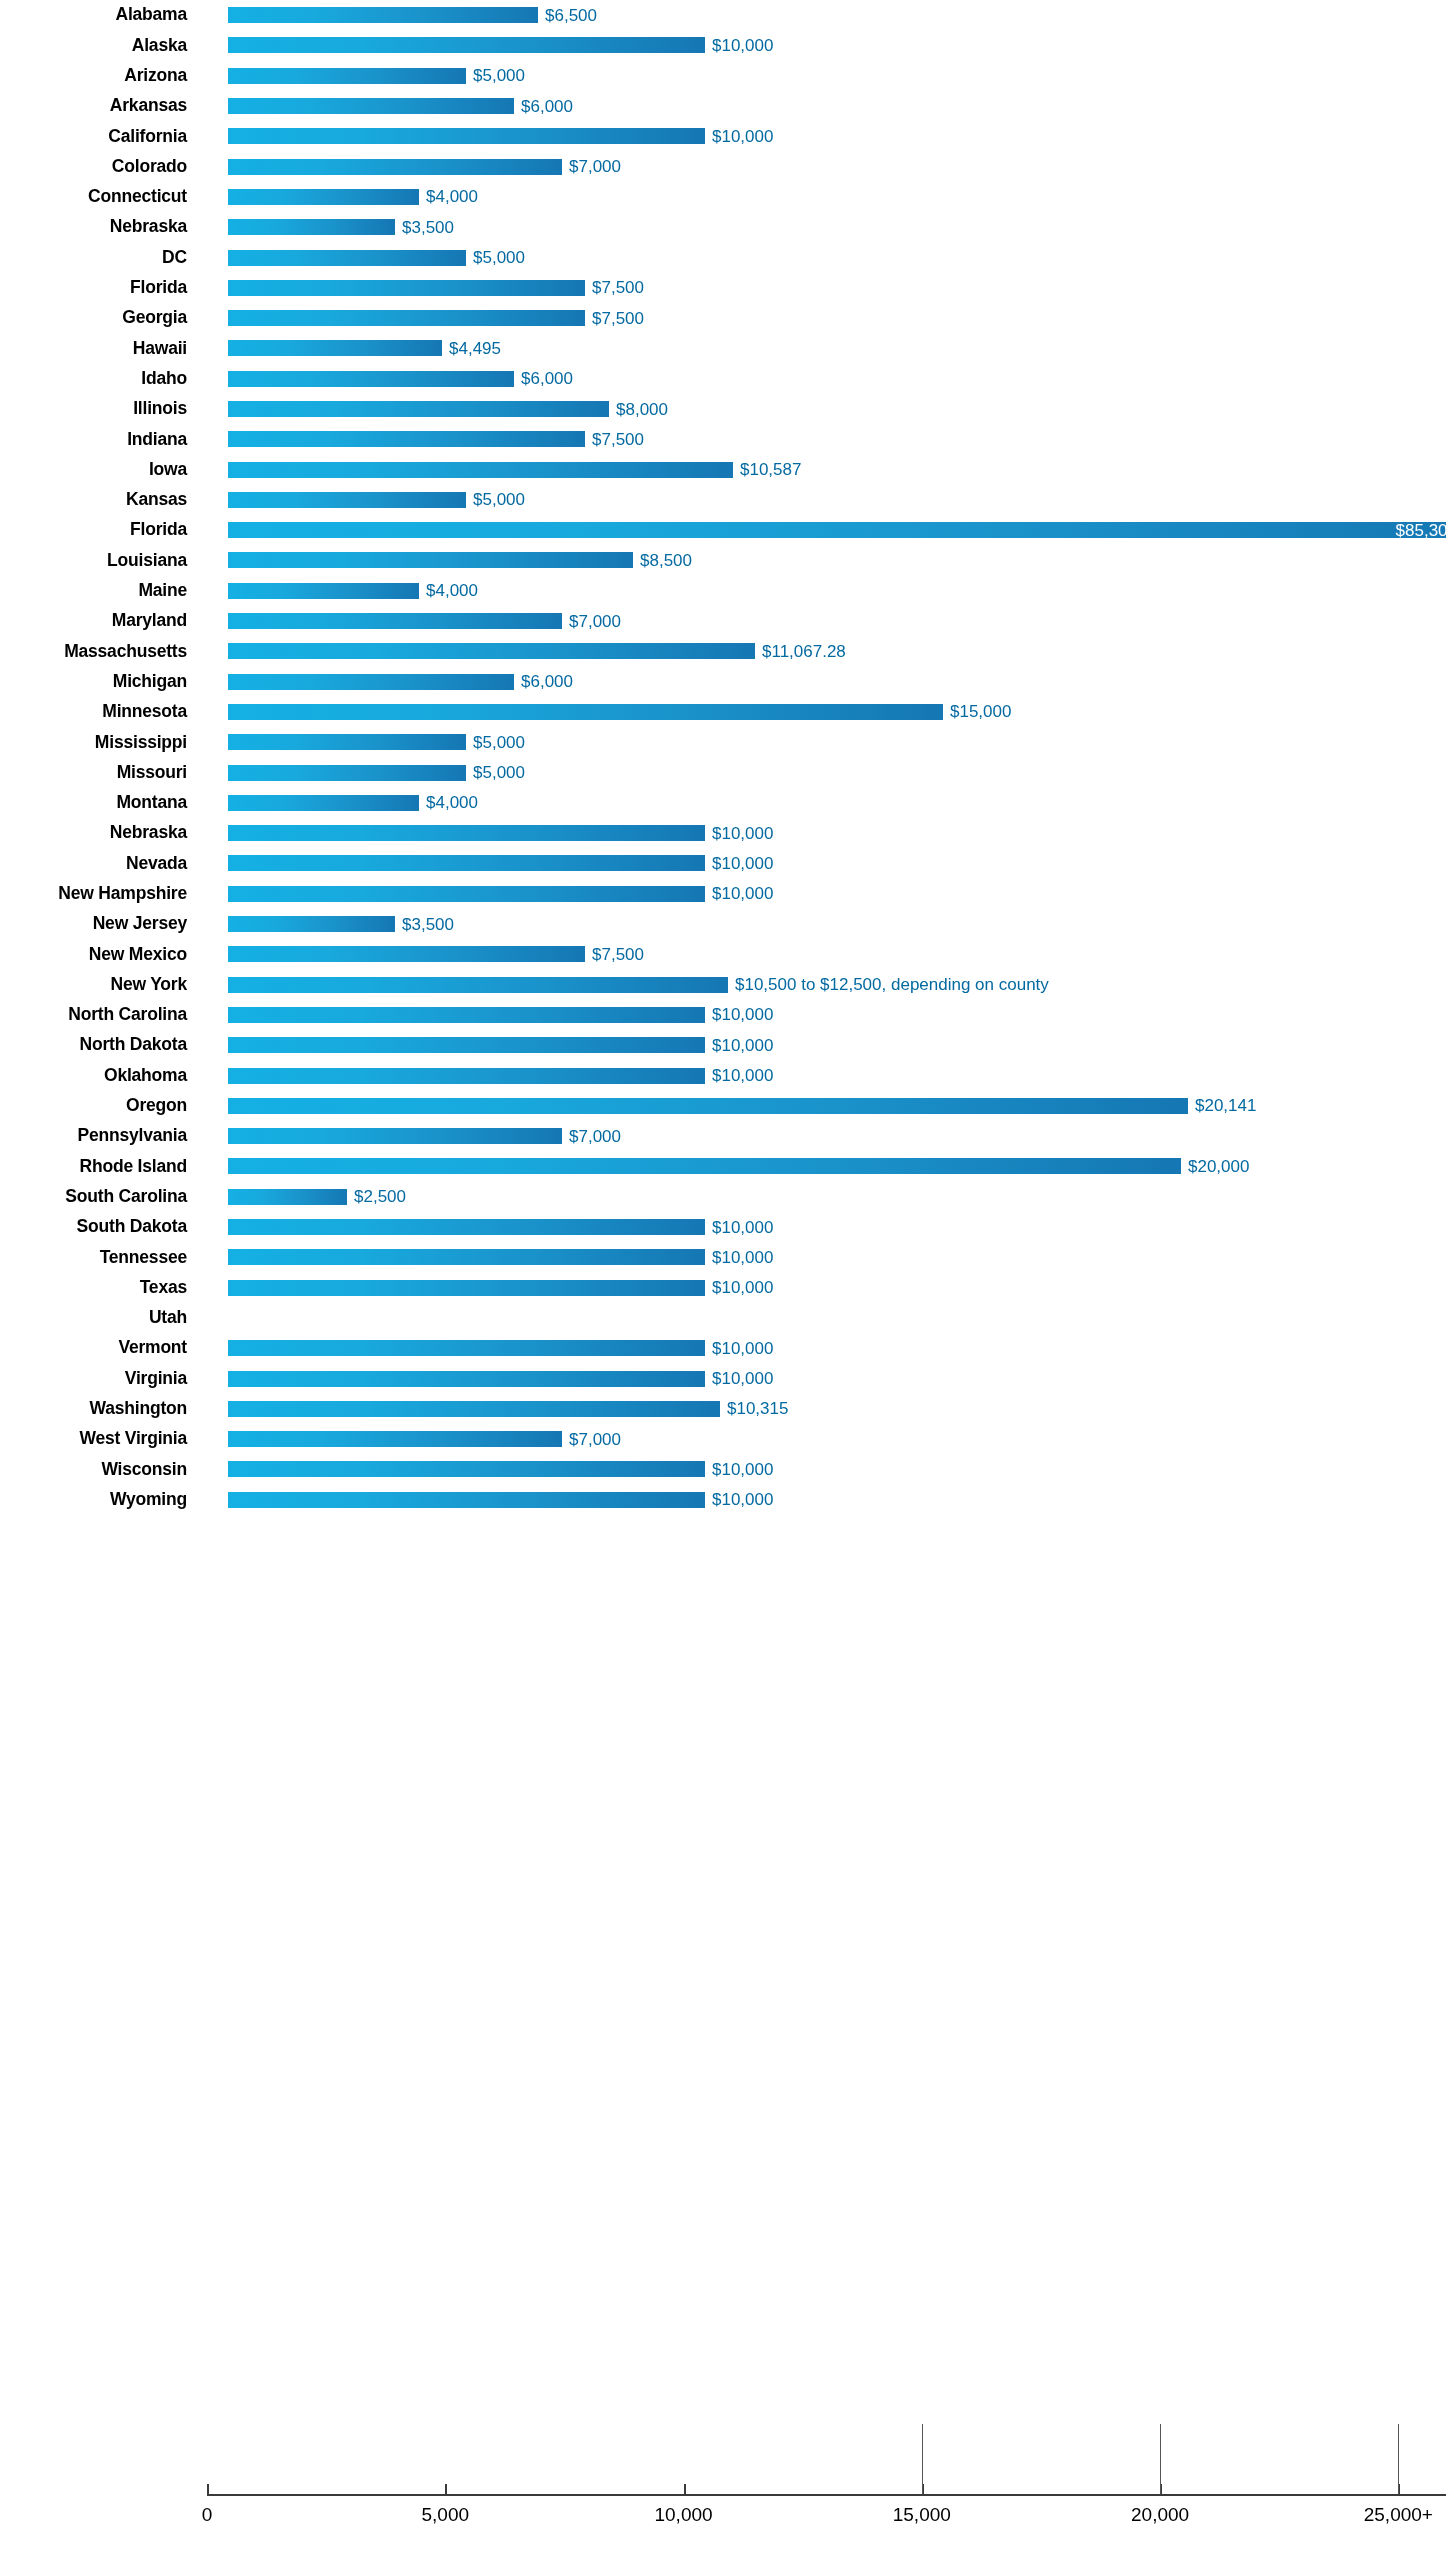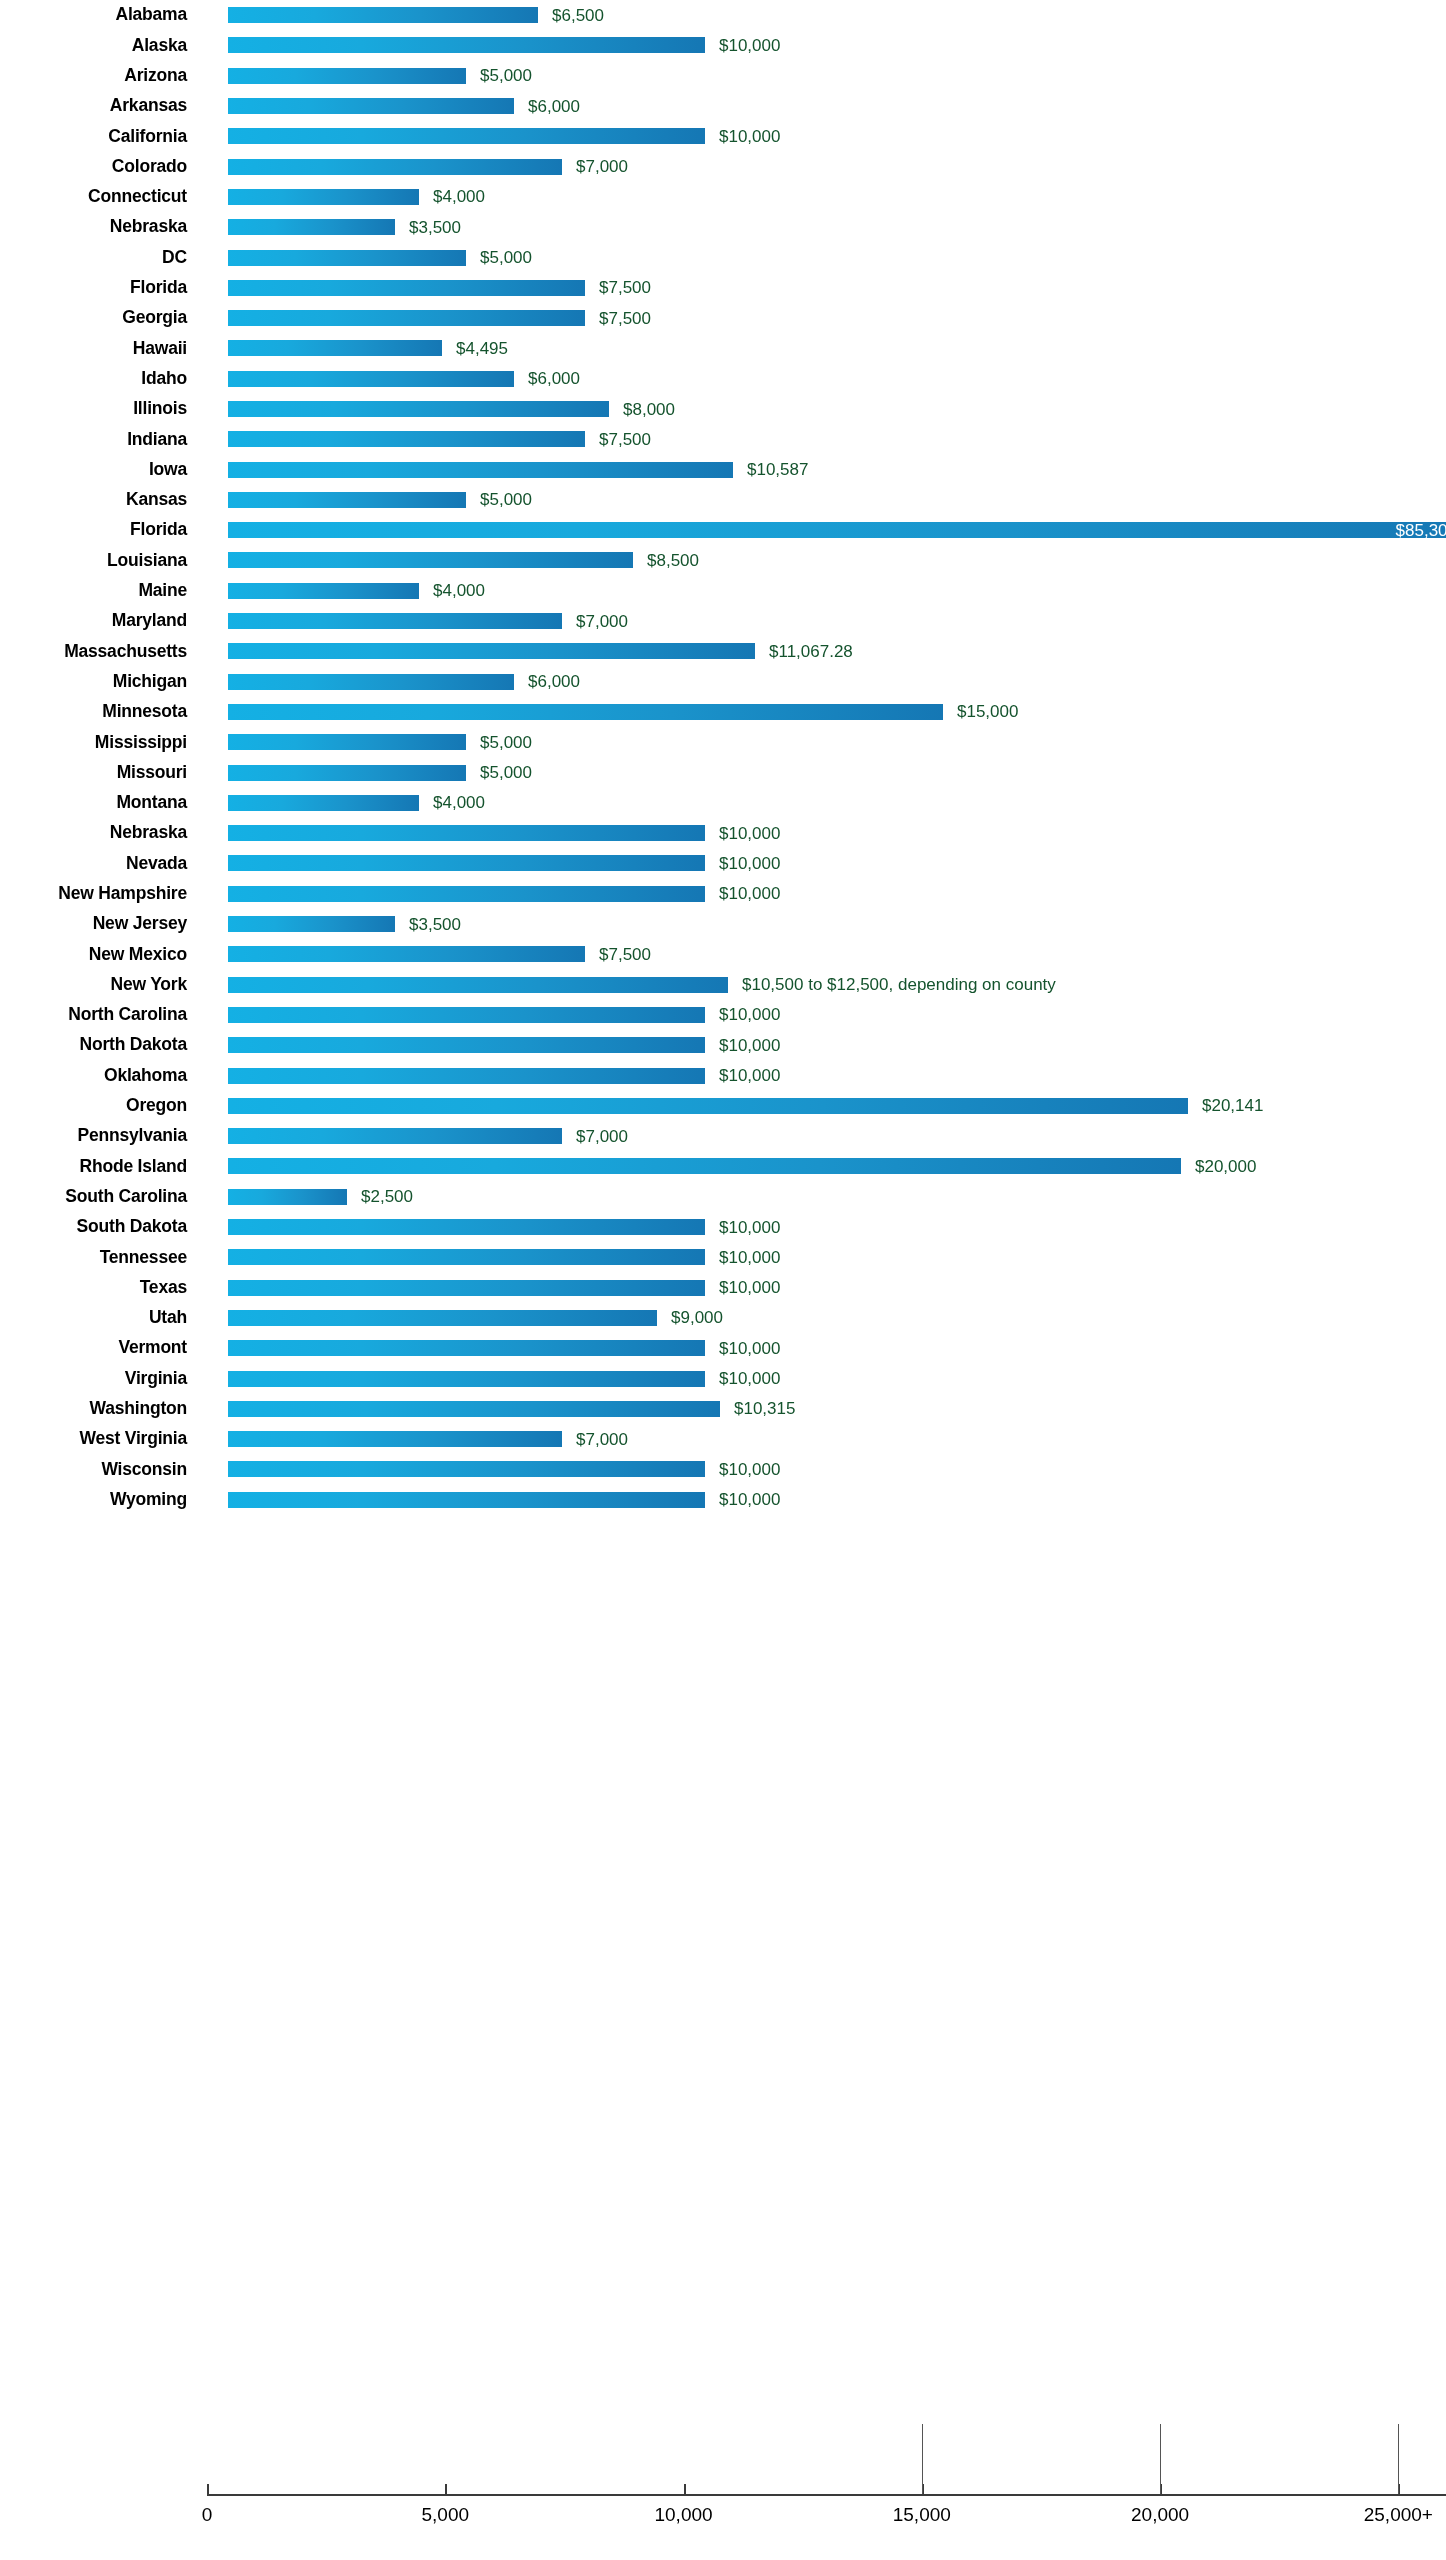--- a/index.html
+++ b/index.html
@@ -64,23 +64,23 @@
   .bar {
     height: 16px;
     background-image: linear-gradient(to right, #14b0e4 0%, #18a9dd 28%, #1a93cb 62%, #1577b4 100%);
     position: relative;
     flex: 0 0 auto;
     margin-left: 16px;
   }
 
   .val-label {
     font-size: 17px;
-    color: #14532d;
+    color: #0369a1;
     white-space: nowrap;
-    padding-left: 14px;
+    padding-left: 7px;
     line-height: 1;
     flex: 0 0 auto;
   }
 
   .val-label.inside {
     position: absolute;
     right: 10px;
     top: 50%;
     transform: translateY(-50%);
     color: #ffffff;
@@ -429,24 +429,20 @@
       </div>
       <div class="row">
         <div class="cat-label">Texas</div>
         <div class="bar-area">
           <div class="bar" style="width: 477px;"></div>
           <span class="val-label">$10,000</span>
         </div>
       </div>
       <div class="row">
         <div class="cat-label">Utah</div>
-        <div class="bar-area">
-          <div class="bar" style="width: 429px;"></div>
-          <span class="val-label">$9,000</span>
-        </div>
       </div>
       <div class="row">
         <div class="cat-label">Vermont</div>
         <div class="bar-area">
           <div class="bar" style="width: 477px;"></div>
           <span class="val-label">$10,000</span>
         </div>
       </div>
       <div class="row">
         <div class="cat-label">Virginia</div>

